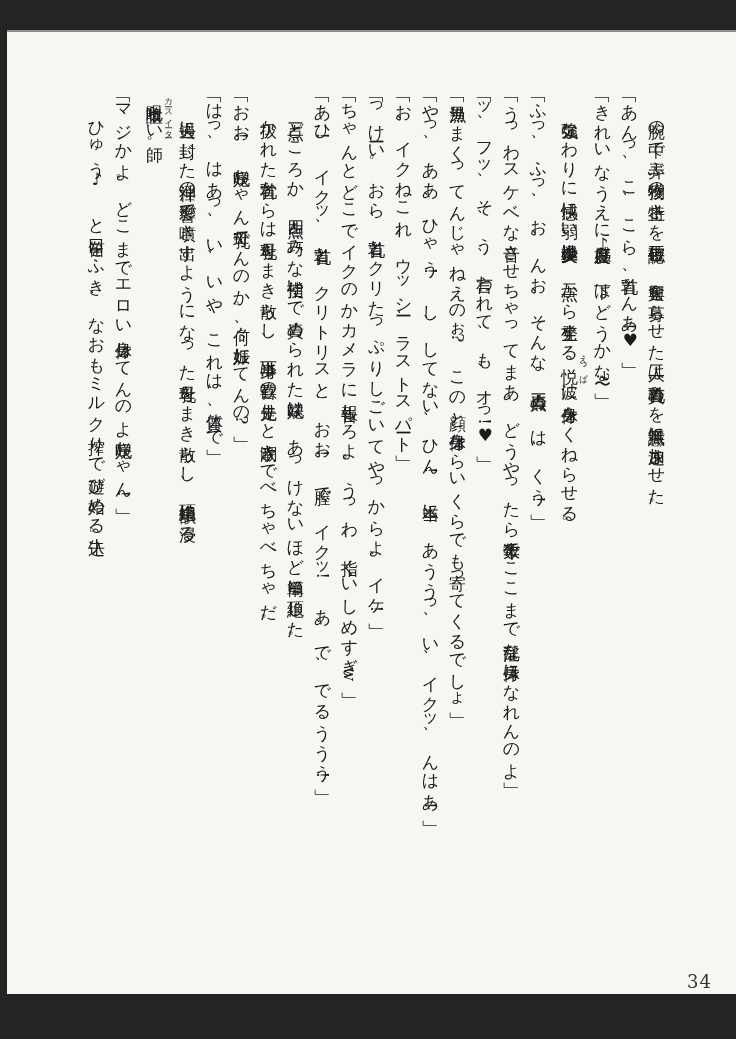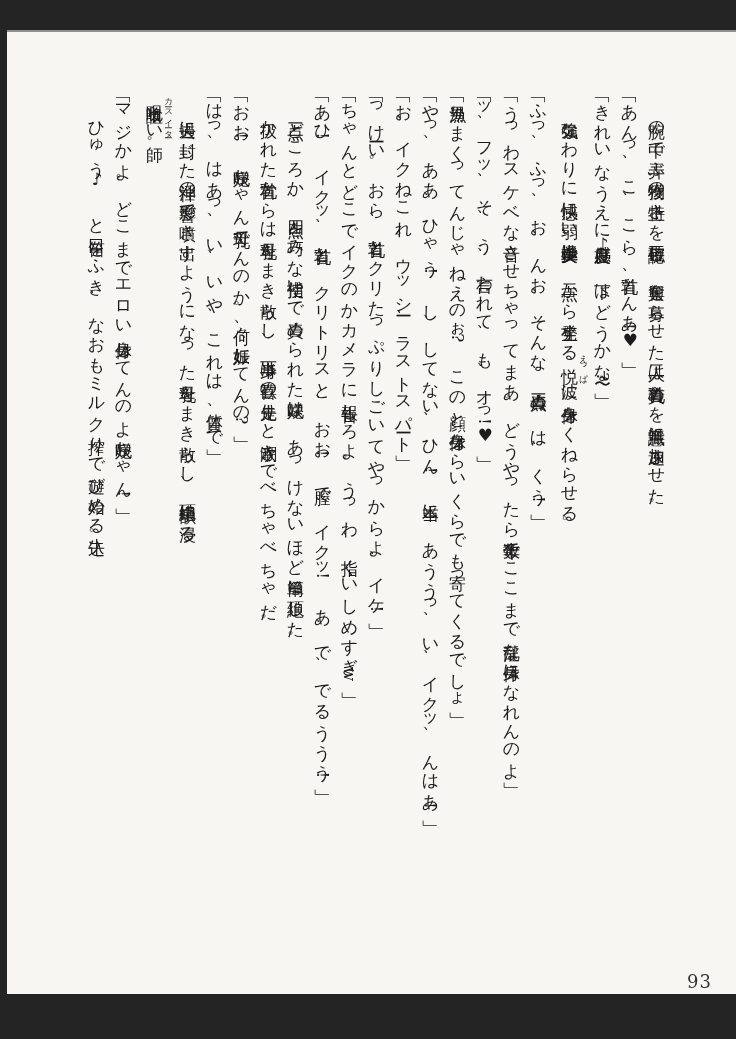--- a/index.html
+++ b/index.html
@@ -74,16 +74,16 @@
       <p class="line indent">三点どころか、四点を巧みな指使いで責められた咲妃は、あっけないほど簡単に絶頂した。</p>
       <p class="line indent">扱かれた乳首からは母乳をまき散らし、下半身は歓喜の先走りと潮吹きでべちゃべちゃだ。</p>
       <p class="line">「おお!　咲妃ちゃん母乳でんのか。何々、妊娠してんの?」</p>
       <p class="line">「はっ、はあっ、い、いや、これは、体質、で」</p>
       <p class="line indent">過去に封じた淫神の影響で噴き出すようになった母乳をまき散らし、絶頂余韻に浸る</p>
       <p class="line has-ruby"><ruby>呪詛喰らい師<rt>カースイーター</rt></ruby>。</p>
       <p class="line">「マジかよ。どこまでエロい身体してんのよ咲妃ちゃん!」</p>
       <p class="line indent">ひゅう♪　と口笛をふき、なおもミルク搾りで遊び始める牛込。</p>
     </div>
 
-  <div class="page-number">93</div>
+  <div class="page-number">34</div>
 
   <div class="bottom-bar"></div>
 </div>
 
 </body></html>

